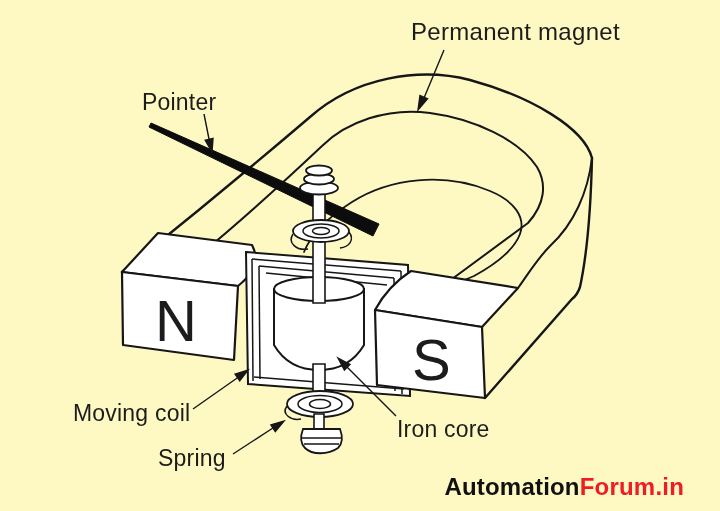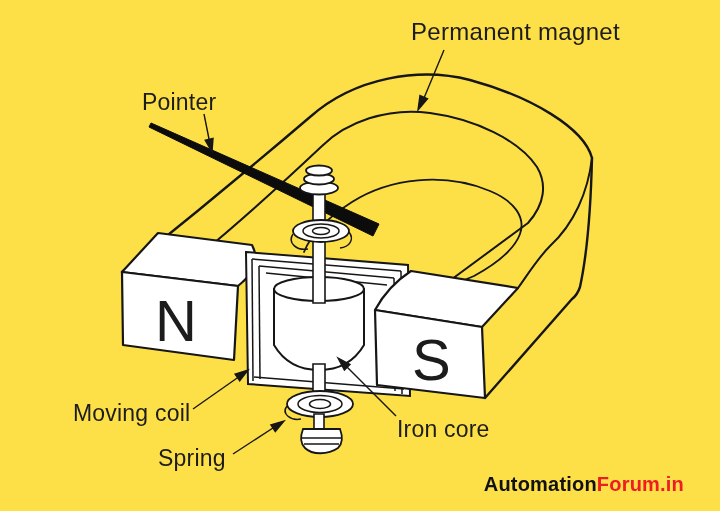--- a/index.html
+++ b/index.html
@@ -1,27 +1,27 @@
 <!DOCTYPE html>
 <html><head>
 <meta charset="utf-8">
 <style>
   html,body{margin:0;padding:0;background:#ffffff;}
   .stage{
-    position:relative;width:720px;height:511px;background:#fde047;
+    position:relative;width:720px;height:511px;background:#fef9c3;
     font-family:"Liberation Sans",sans-serif;overflow:hidden;
   }
   .stage svg{position:absolute;left:0;top:0;}
   svg text{fill:#1c1c1c;}
   .lbl{font-size:23px;letter-spacing:0.2px;}
   .lbl-big{font-size:24px;letter-spacing:0.3px;}
   .pole{font-size:58px;}
   .watermark{
     position:absolute;top:473px;right:36px;
-    font-weight:bold;font-size:20px;letter-spacing:0.2px;white-space:nowrap;
+    font-weight:bold;font-size:24px;letter-spacing:0.2px;white-space:nowrap;
   }
   .wm-black{color:#111111;}
   .wm-red{color:#ee1c24;}
 </style>
 </head>
 <body>
 
 <div class="stage">
   <svg width="720" height="511" viewBox="0 0 720 511">
 

